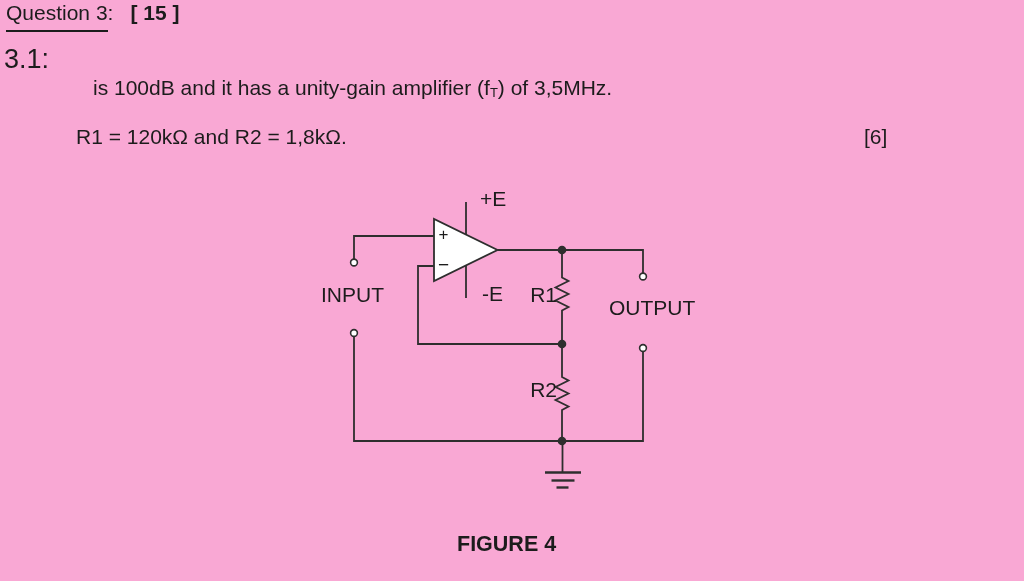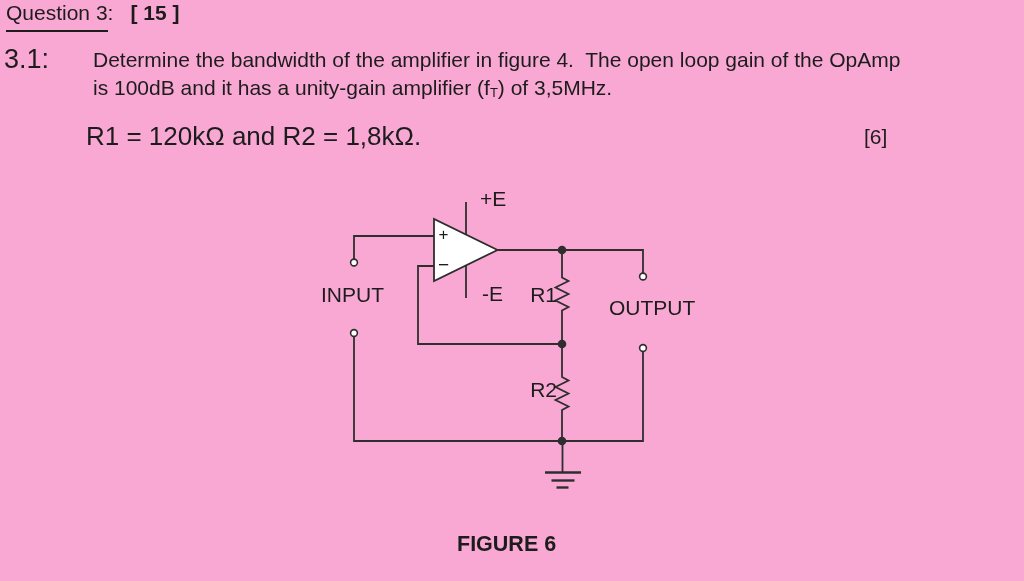--- a/index.html
+++ b/index.html
@@ -20,21 +20,21 @@
     border-bottom: 2px solid #1c1c1c;
     padding-bottom: 7px;
   }
   .title-colon { }
   .marks-total { font-weight: bold; margin-left: 17px; }
 
   .qnum { left: 4px; top: 49px; font-size: 27px; line-height: 21px; }
   .qtext { left: 93px; top: 46px; font-size: 21px; line-height: 27.5px; white-space: pre; }
   .t-sub { font-size: 13px; vertical-align: -2px; }
 
-  .values { left: 86px; top: 126px; font-size: 26px; line-height: 21px; white-space: pre; }
+  .values { left: 76px; top: 126px; font-size: 21px; line-height: 21px; white-space: pre; }
   .marks-6 { left: 864px; top: 126px; font-size: 21px; line-height: 21px; }
 
   .caption { left: 457px; top: 534px; font-size: 21.5px; line-height: 21.5px; font-weight: bold; }
 
   svg.circuit { position: absolute; left: 0; top: 0; }
   svg text {
     font-family: "Liberation Sans", "DejaVu Sans", sans-serif;
     fill: #1c1c1c;
     stroke: none;
   }
@@ -44,21 +44,21 @@
 </style>
 </head>
 <body>
 
 <div class="page">
 
   <div class="abs header"><span class="title-underlined">Question 3</span><span class="title-colon">:</span><span class="marks-total">[ 15 ]</span></div>
 
   <div class="abs qnum">3.1:</div>
 
-  <div class="abs qtext"><span>Determine the bandwidth of the amplifier in figure 4.  The open loop gain of the OpAmp</span><br><span>is 100dB and it has a unity-gain amplifier (f</span><span class="t-sub">T</span><span>) of 3,5MHz.</span></div>
+  <div class="abs qtext"><br><span>is 100dB and it has a unity-gain amplifier (f</span><span class="t-sub">T</span><span>) of 3,5MHz.</span></div>
 
   <div class="abs values">R1 = 120kΩ and R2 = 1,8kΩ.</div>
 
   <div class="abs marks-6">[6]</div>
 
   <svg class="circuit" width="1024" height="581" viewBox="0 0 1024 581">
     <g stroke="#2e2e2e" stroke-width="1.8" fill="none">
 
       <polyline points="354,259 354,236 434,236"></polyline>
       <circle cx="354" cy="262.5" r="3.4" fill="#ffffff" stroke-width="1.6"></circle>
@@ -95,15 +95,15 @@
     <text class="lbl" x="321" y="302">INPUT</text>
     <text class="lbl" x="609" y="315">OUTPUT</text>
     <text class="lbl" x="480" y="206">+E</text>
     <text class="lbl" x="482" y="301">-E</text>
     <text class="lbl" x="557" y="302" text-anchor="end">R1</text>
     <text class="lbl" x="557" y="397" text-anchor="end">R2</text>
     <text class="opsign-plus" x="443.5" y="240" text-anchor="middle">+</text>
     <text class="opsign-minus" x="443.5" y="271" text-anchor="middle">−</text>
   </svg>
 
-  <div class="abs caption">FIGURE 6</div>
+  <div class="abs caption">FIGURE 4</div>
 
 </div>
 
 </body></html>

